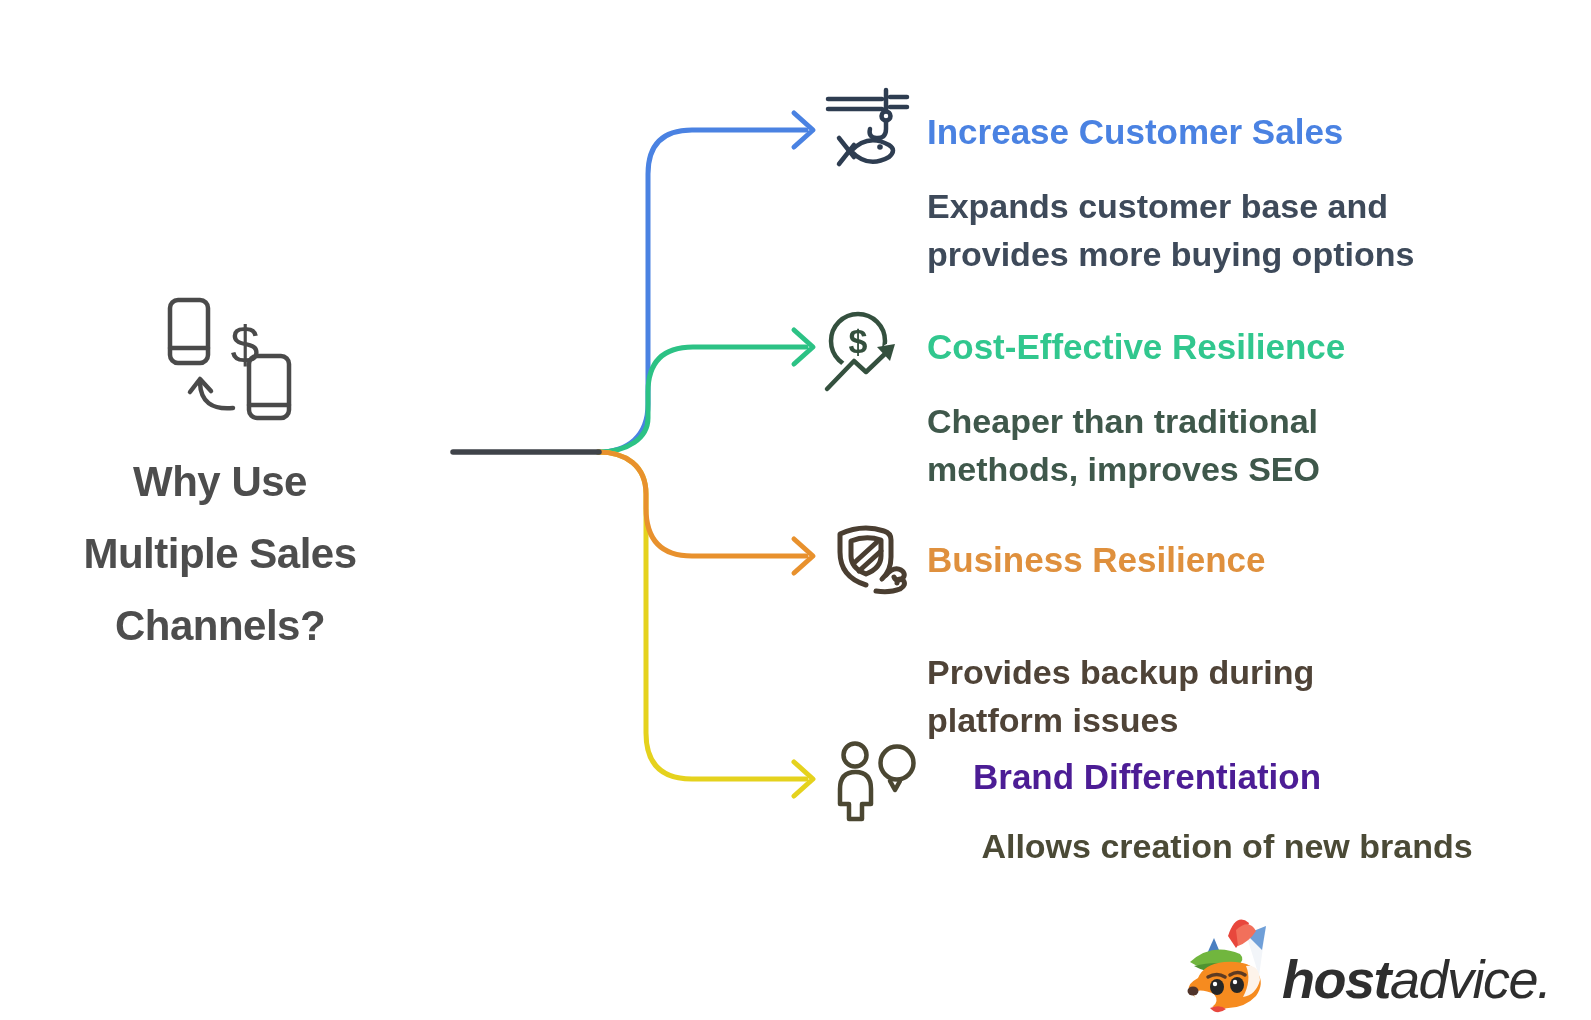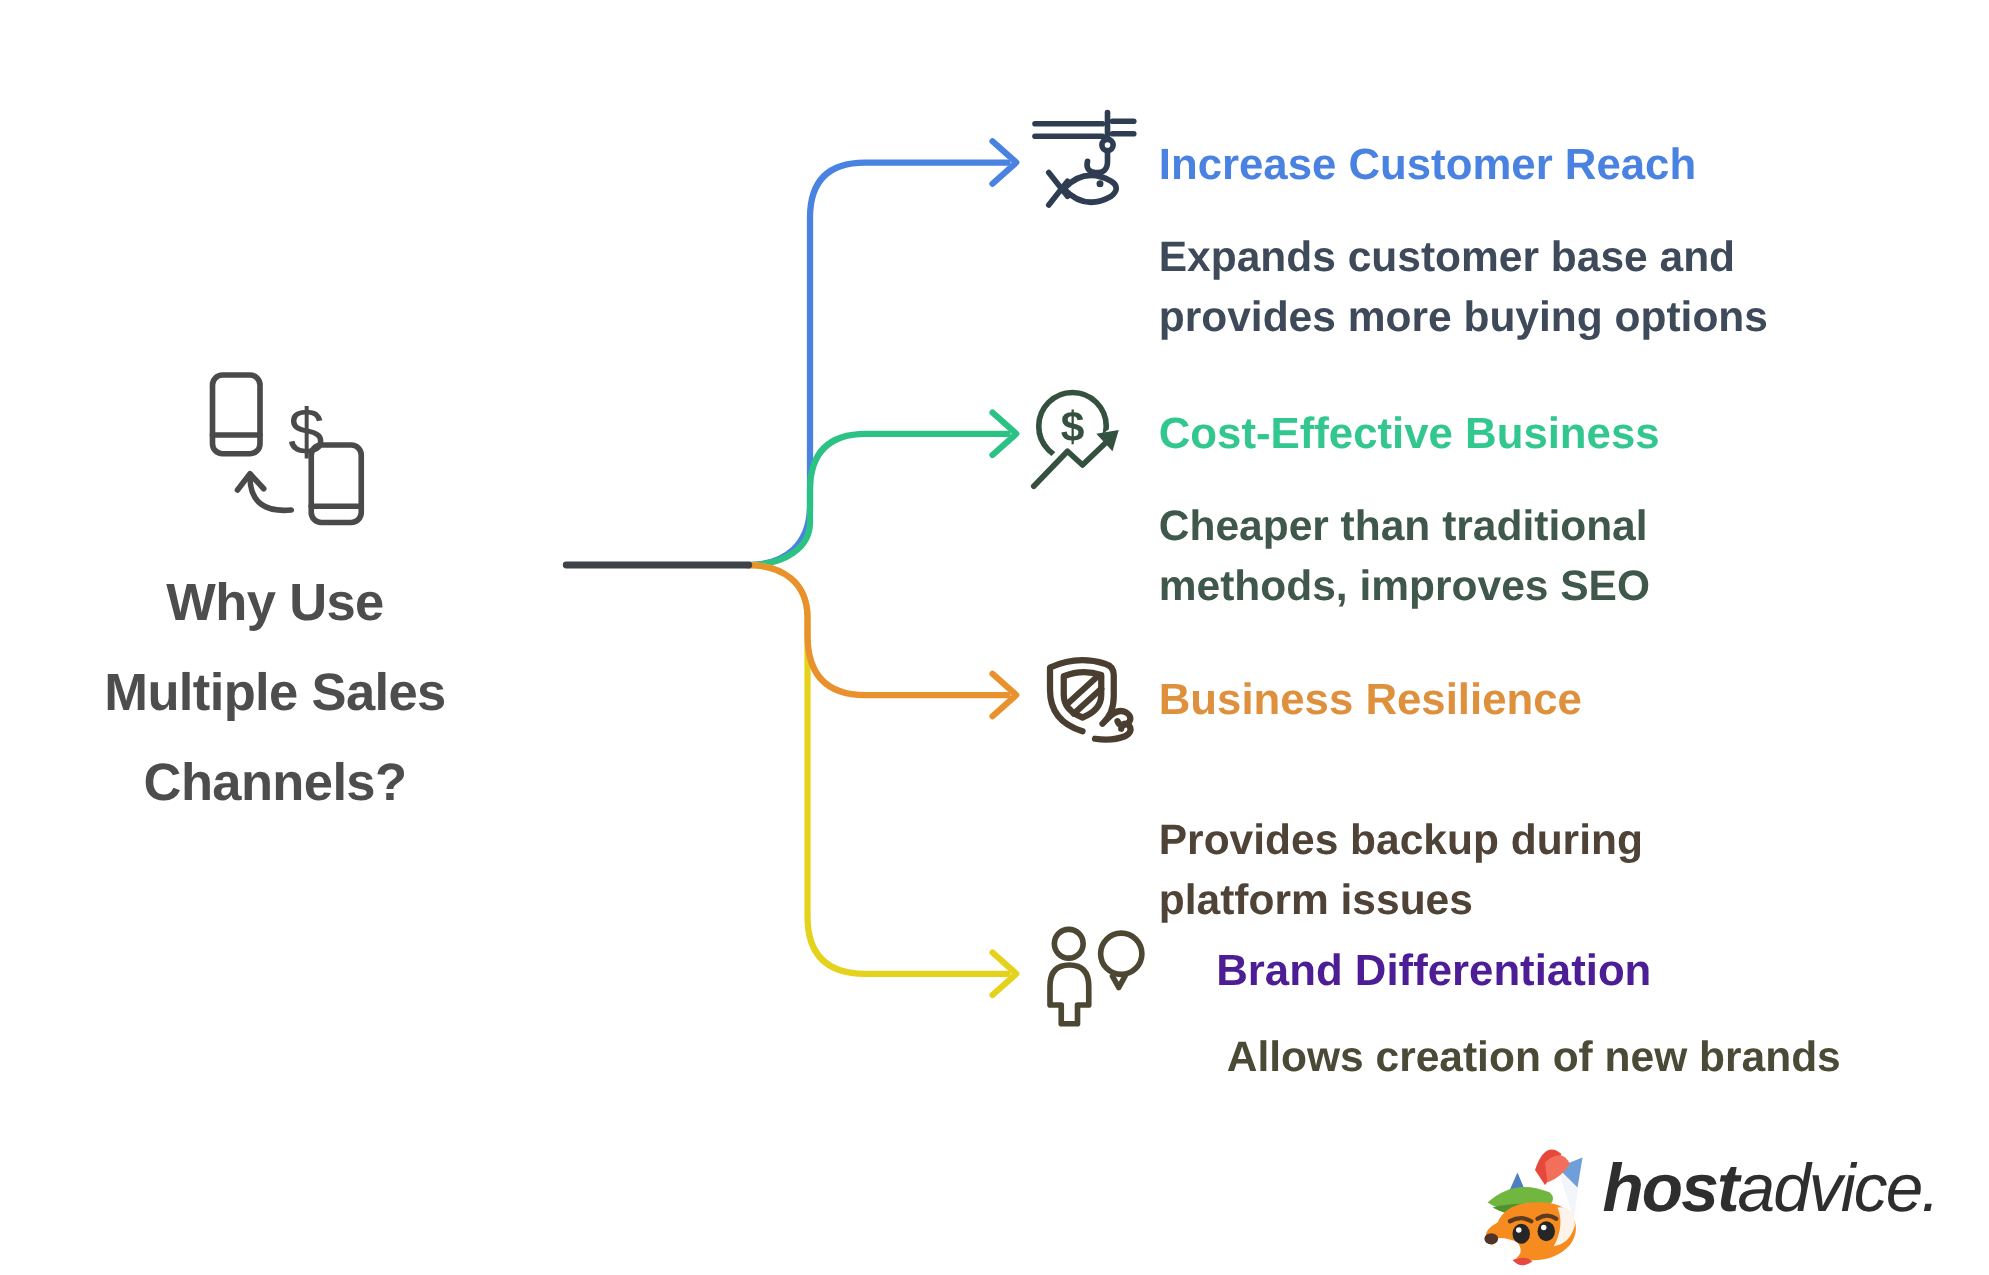--- a/index.html
+++ b/index.html
@@ -21,21 +21,21 @@
     position:absolute; left:927px; width:600px;
     font-size:34px; font-weight:700; line-height:48px; white-space:pre-line;
   }
   .h1 { top:110px; } .b1 { top:182px; }
   .h2 { top:325px; } .b2 { top:397px; }
   .h3 { top:538px; } .b3 { top:617px;margin-top:31px; }
   .h4 { top:755px; } .b4 { top:822px; }
   .logo { position:absolute; left:1186px; top:910px; width:400px; height:105px; }
   .logo svg.fox { position:absolute; left:0; top:6px; width:94px; height:98px; }
   .logo .wordmark {
-    position:absolute; left:96px; top:14px;
+    position:absolute; left:96px; top:42px;
     font-size:54px; font-style:italic; letter-spacing:-1.5px; line-height:1;
   }
   .logo .wordmark .bold { font-weight:700; }
   .logo .wordmark .light { font-weight:400; }
 </style>
 </head>
 <body>
 
 <div class="canvas">
 
@@ -111,25 +111,25 @@
       <path d="M 840 804 L 840 789 Q 840 772 855.5 772 Q 871 772 871 789 L 871 804 L 862 804 L 862 819 L 849 819 L 849 804 Z"></path>
       <circle cx="897" cy="763" r="16.5"></circle>
       <path d="M 890 781 L 895 790 L 900 781"></path>
     </g>
   </svg>
 
   <div class="title" style="color: rgb(77, 77, 77);">Why Use
 Multiple Sales
 Channels?</div>
 
-  <div class="heading h1" style="color: rgb(74, 130, 226);">Increase Customer Reach</div>
+  <div class="heading h1" style="color: rgb(74, 130, 226);">Increase Customer Sales</div>
   <div class="body b1" style="color: rgb(62, 74, 90);">Expands customer base and
 provides more buying options</div>
 
-  <div class="heading h2" style="color: rgb(49, 199, 142);">Cost-Effective Business</div>
+  <div class="heading h2" style="color: rgb(49, 199, 142);">Cost-Effective Resilience</div>
   <div class="body b2" style="color: rgb(63, 88, 75);">Cheaper than traditional
 methods, improves SEO</div>
 
   <div class="heading h3" style="color: rgb(223, 144, 61);">Business Resilience</div>
   <div class="body b3" style="color: rgb(79, 67, 55);">Provides backup during
 platform issues</div>
 
   <div class="heading h4" style="color: #4c1d95; margin-left: 46px;">Brand Differentiation</div>
   <div class="body b4" style="color: rgb(75, 74, 54); text-align: center;">Allows creation of new brands</div>
 

